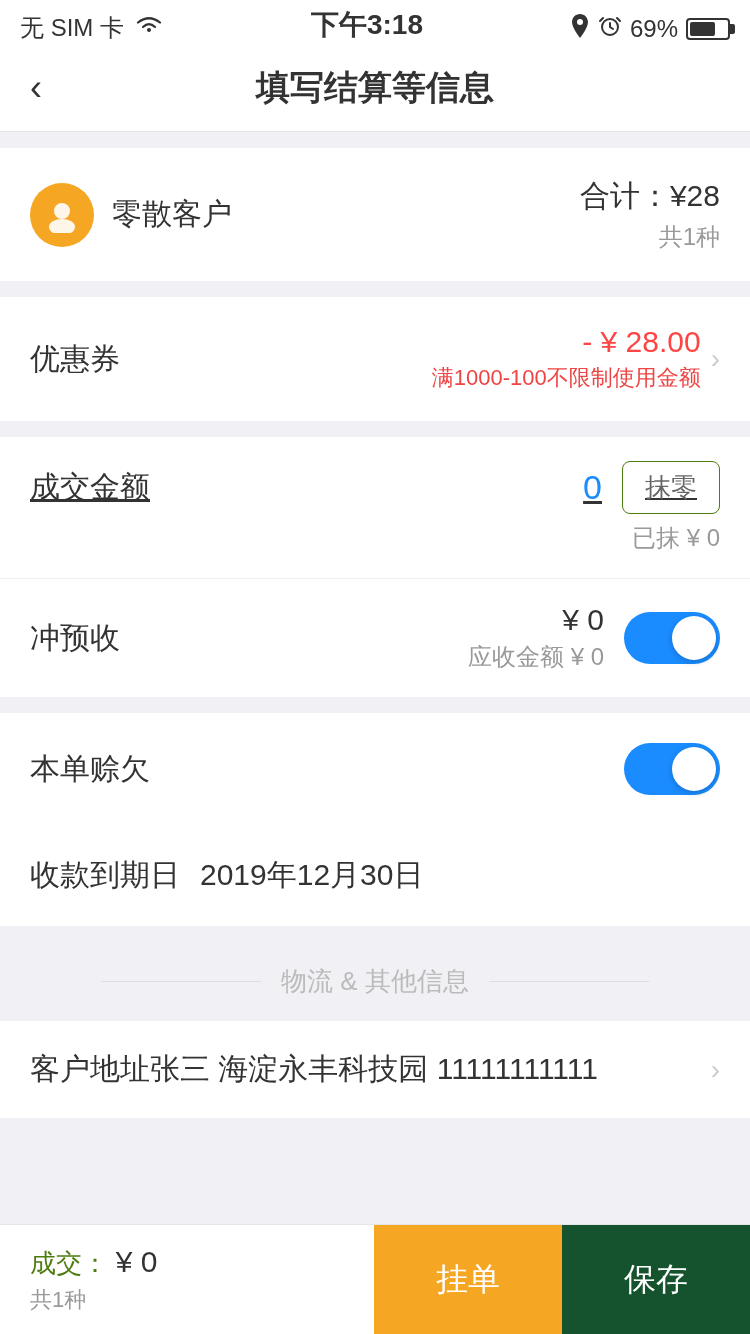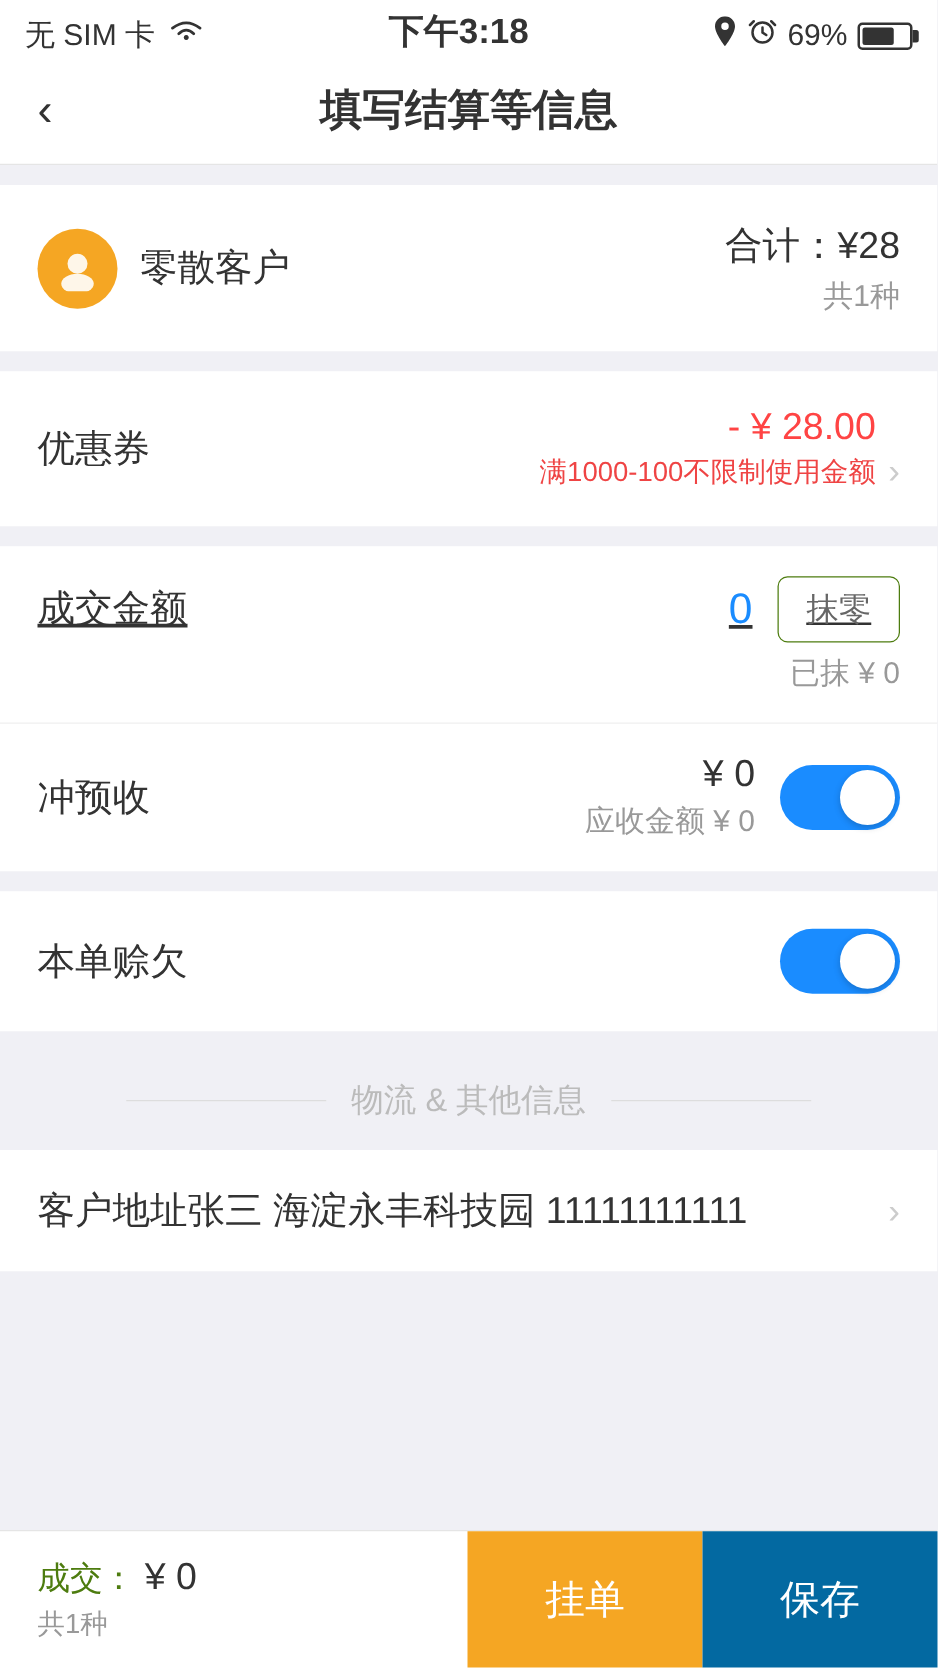--- a/index.html
+++ b/index.html
@@ -104,21 +104,21 @@
     .customer-count { font-size: 24px; color: #999; margin-top: 4px; }
 
     
     .coupon-row {
       display: flex;
       align-items: center;
       justify-content: space-between;
       padding: 28px 30px;
     }
     .coupon-label { font-size: 30px; color: #333; }
-    .coupon-right { display: flex; align-items: flex-end; gap: 10px; }
+    .coupon-right { display: flex; align-items: center; gap: 10px; }
     .coupon-value { font-size: 30px; color: #ff4444; font-weight: 500; }
     .coupon-desc { font-size: 22px; color: #ef4444; margin-top: 4px; text-align: right; }
     .coupon-text-wrap { text-align: right; }
     .chevron-right { font-size: 28px; color: #ccc; }
 
     
     .amount-row {
       padding: 24px 30px;
       border-bottom: 1px solid #f0f0f0;
     }
@@ -254,21 +254,21 @@
       width: 188px;
       background: #f5a623;
       display: flex; align-items: center; justify-content: center;
       font-size: 32px;
       color: #fff;
       font-weight: 500;
       cursor: pointer;
     }
     .footer-btn-save {
       width: 188px;
-      background: #0369a1;
+      background: #14532d;
       display: flex; align-items: center; justify-content: center;
       font-size: 32px;
       color: #fff;
       font-weight: 500;
       cursor: pointer;
     }
   </style>
 </head>
 <body>
 
@@ -369,20 +369,24 @@
   </div>
 </div>
 
 <div class="section" style="margin-top: 16px;">
   <div class="debt-row">
     <span class="debt-label">本单赊欠</span>
     <div class="toggle">
       <div class="toggle-knob"></div>
     </div>
   </div>
+  <div class="due-date-row">
+    <span class="due-date-label">收款到期日</span>
+    <span class="due-date-value">2019年12月30日</span>
+  </div>
 </div>
 
 <div class="logistics-header" style="margin-top: 0; background: #f0f0f5; padding: 22px 30px;">
   <div class="logistics-lines">
     <div class="logistics-line"></div>
     <span class="logistics-header-text">物流 &amp; 其他信息</span>
     <div class="logistics-line"></div>
   </div>
 </div>
 

